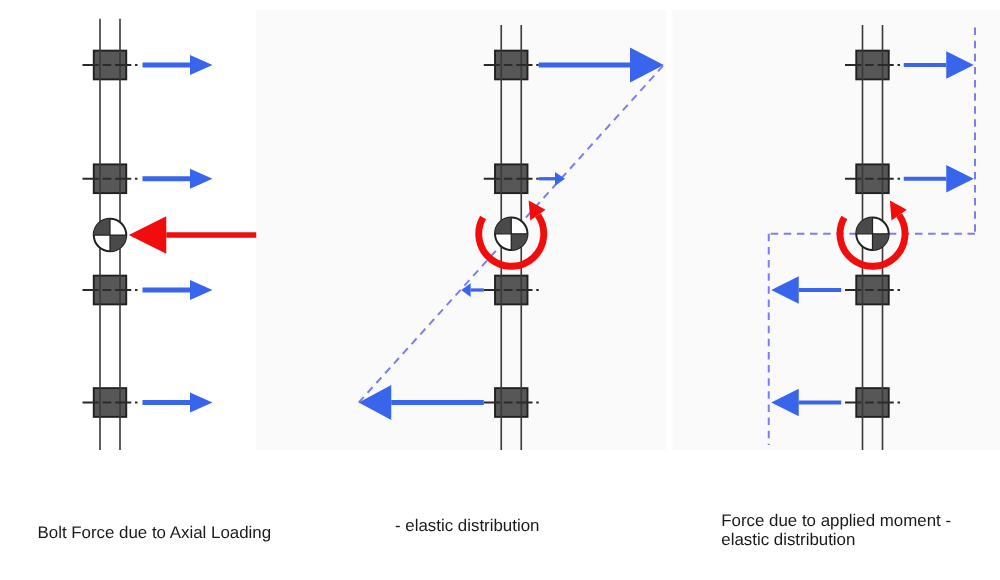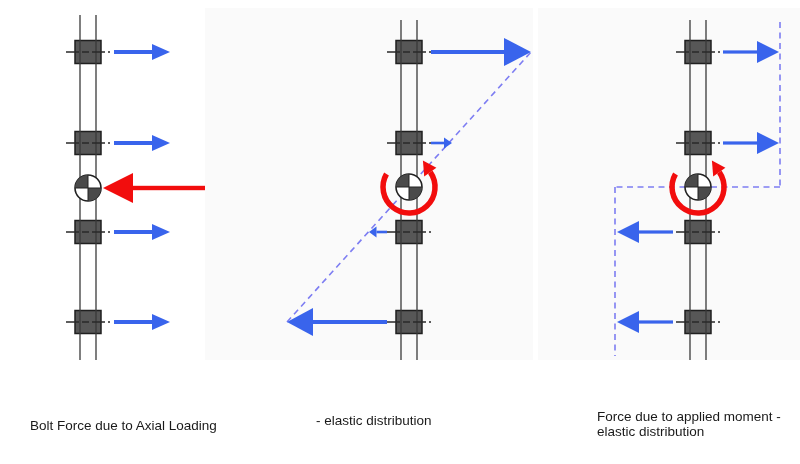--- a/index.html
+++ b/index.html
@@ -33,21 +33,21 @@
   .cross      { stroke: #222222; stroke-width: 1; }
   .caption {
     position: absolute;
     font-size: 13.5px;
     line-height: 15px;
     color: var(--text-color, #1a1a1a);
     white-space: nowrap;
   }
   #cap1 { left: 30px;  top: 418px; }
   #cap2 { left: 316px; top: 413px; }
-  #cap3 { left: 577px; top: 409px; margin-left: 20px; }
+  #cap3 { left: 577px; top: 409px; }
 </style>
 </head>
 <body>
 
 <div id="stage">
 
   <svg id="diagram" width="800" height="464" viewBox="0 0 800 464">
 
     <rect class="panel-bg" x="205" y="8" width="328" height="352"></rect>
     <rect class="panel-bg" x="538" y="8" width="262" height="352"></rect>

